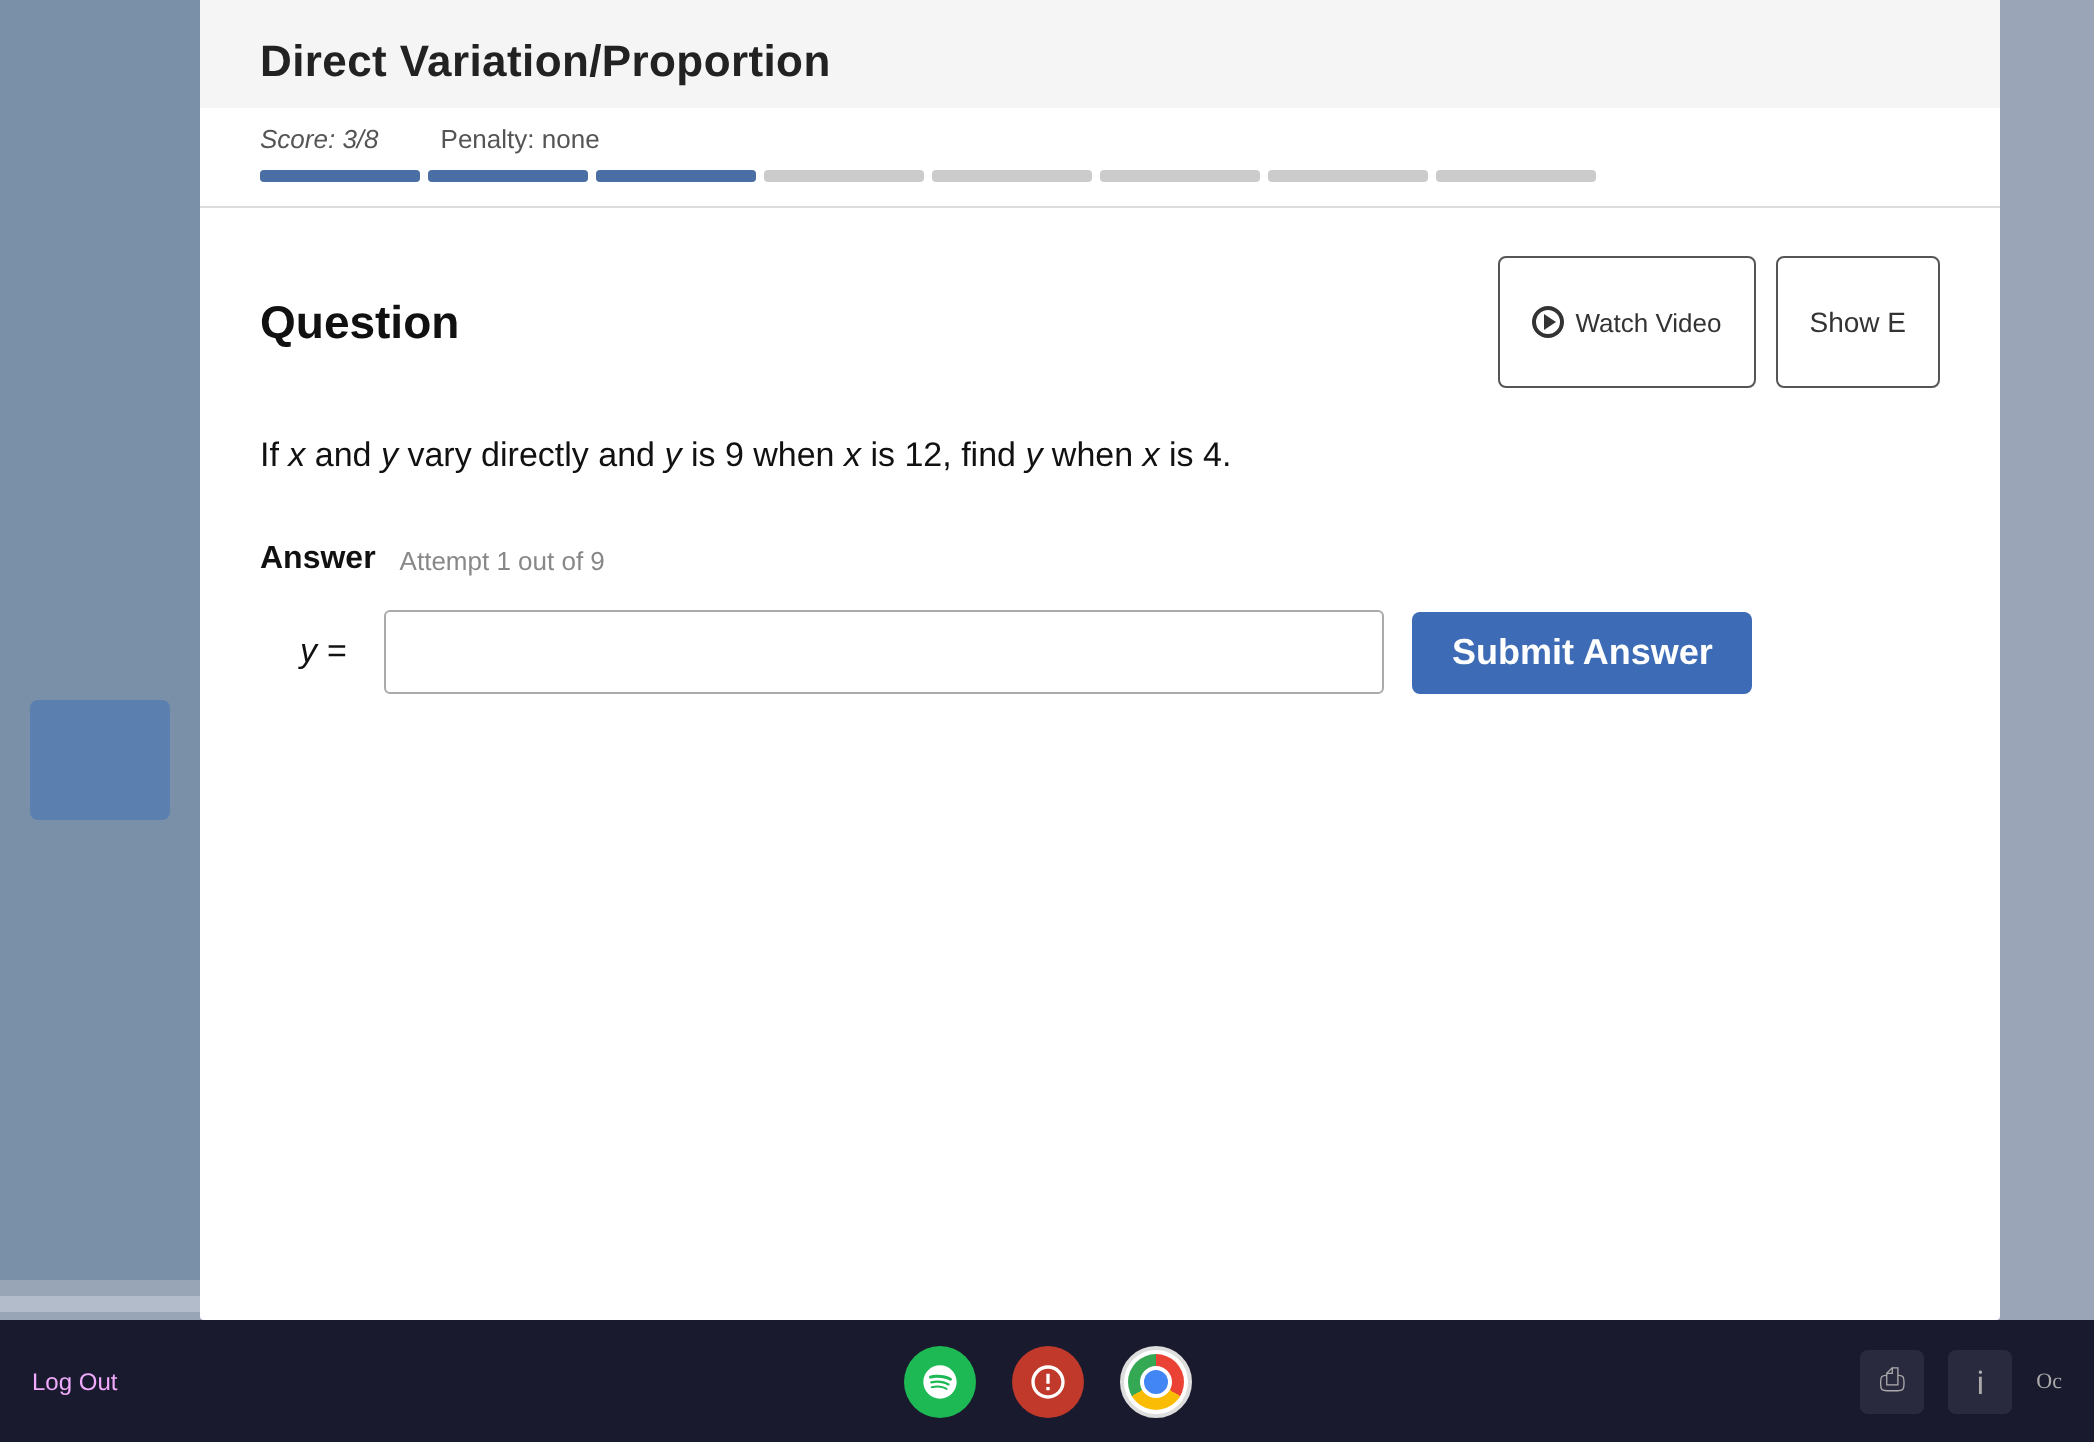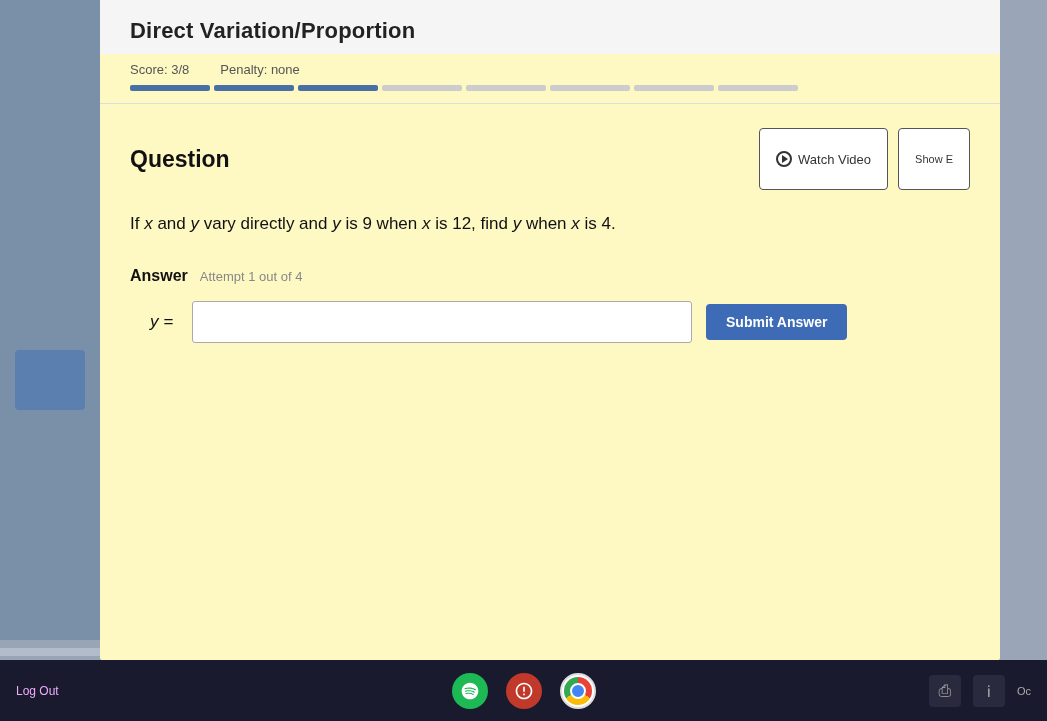--- a/index.html
+++ b/index.html
@@ -42,21 +42,21 @@
       );
     }
 
     
     .main-panel {
       position: absolute;
       top: 0;
       left: 100px;
       width: 900px;
       height: 660px;
-      background: #fef9c3;
+      background: #ffffff;
       border-radius: 2px;
     }
 
     
     .page-title-area {
       padding: 18px 30px 10px 30px;
       background: #f5f5f5;
     }
 
     .page-title {
@@ -71,20 +71,21 @@
       padding: 8px 30px 0 30px;
       display: flex;
       align-items: center;
       gap: 20px;
     }
 
     .score-label {
       font-size: 13px;
       color: #555;
       font-weight: 500;
+      font-style: italic;
     }
 
     .penalty-label {
       font-size: 13px;
       color: #555;
       margin-left: 11px;
     }
 
     
     .progress-bar-container {
@@ -171,21 +172,21 @@
       border-top: 4px solid transparent;
       border-bottom: 4px solid transparent;
       margin-left: 2px;
     }
 
     .show-btn {
       padding: 24px 16px;
       border: 1.5px solid #555;
       border-radius: 4px;
       background: white;
-      font-size: 11px;
+      font-size: 14px;
       color: #333;
       cursor: pointer;
       font-weight: 500;
     }
 
     
     .question-text {
       font-size: 17px;
       color: #111;
       line-height: 1.6;
@@ -243,21 +244,21 @@
       padding: 0 10px;
       outline: none;
     }
 
     .submit-btn {
       padding: 10px 20px;
       background: #3d6bb5;
       color: white;
       border: none;
       border-radius: 4px;
-      font-size: 14px;
+      font-size: 18px;
       font-weight: 600;
       cursor: pointer;
       white-space: nowrap;
     }
 
     
     .left-sidebar {
       position: absolute;
       top: 0;
       left: 0;
@@ -376,20 +377,21 @@
       display: flex;
       align-items: center;
       justify-content: center;
       color: #aaa;
       font-size: 16px;
     }
 
     .taskbar-time {
       font-size: 11px;
       color: #aaa;
+      font-family: Liberation Serif, serif;
     }
   </style>
 </head>
 <body>
 
 <div class="background"></div>
 <div class="blinds-overlay"></div>
 
 <div class="left-sidebar">
   <div class="sidebar-blue-tab"></div>
@@ -438,21 +440,21 @@
       </div>
     </div>
 
     <div class="question-text">
       If <em>x</em> and <em>y</em> vary directly and <em>y</em> is 9 when <em>x</em> is 12, find <em>y</em> when <em>x</em> is 4.
     </div>
 
     <div class="answer-section">
       <div class="answer-label-row">
         <span class="answer-label">Answer</span>
-        <span class="attempt-label">Attempt 1 out of 4</span>
+        <span class="attempt-label">Attempt 1 out of 9</span>
       </div>
       <div class="answer-input-row">
         <span class="y-equals">y =</span>
         <input type="text" class="answer-input" placeholder="" style="">
         <button class="submit-btn">Submit Answer</button>
       </div>
     </div>
 
   </div>
 </div>

